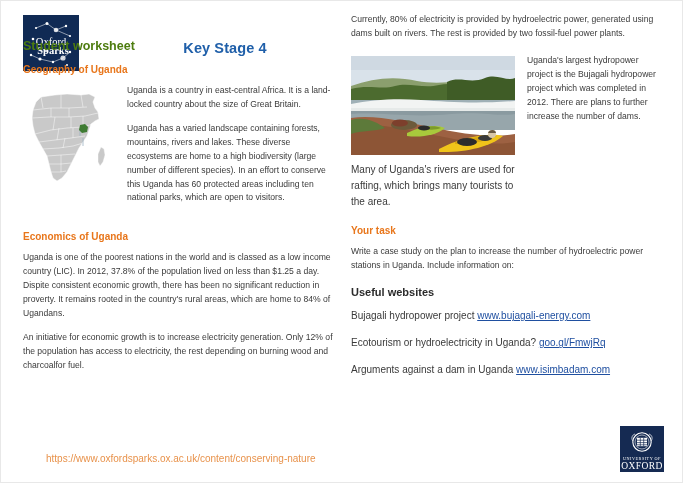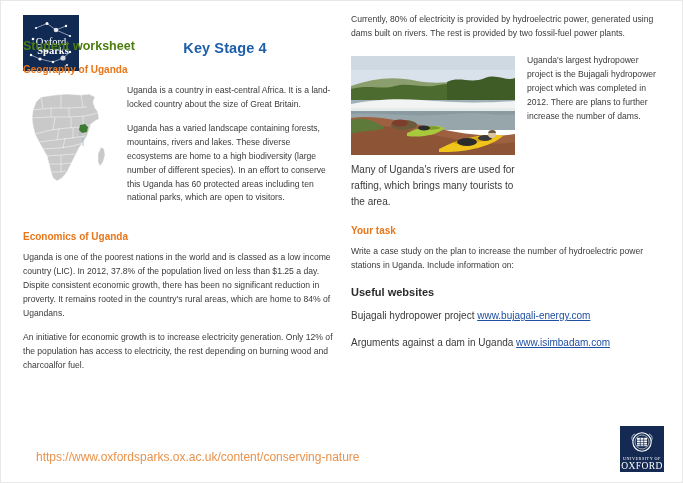--- a/index.html
+++ b/index.html
@@ -156,22 +156,22 @@
     margin: 0 0 11px 0;
   }
   .linkline a {
     color: #1F4FA0;
     text-decoration: underline;
   }
 
   
   .footer-url {
     position: absolute;
-    left: 35px; bottom: 18px;
-    font-size: 12px;
+    left: 45px; bottom: 18px;
+    font-size: 10px;
     color: #E8924B;
   }
   .ox-logo {
     position: absolute;
     right: 18px; bottom: 10px;
     width: 44px; height: 46px;
     background: #152A52;
     overflow: hidden;
   }
   .ox-logo svg { display: block; }
@@ -336,20 +336,23 @@
       <p class="body">Write a case study on the plan to increase the number of hydroelectric power stations in Uganda. Include information on:</p>
     </div>
 
     <div>
       <div class="h-bold">Useful websites</div>
 
       <div class="linkline">
         <span>Bujagali hydropower project </span><a href="#">www.bujagali-energy.com</a>
       </div>
 
+      <div class="linkline">
+        <span>Ecotourism or hydroelectricity in Uganda? </span><a href="#">goo.gl/FmwjRq</a>
+      </div>
 
       <div class="linkline">
         <span>Arguments against a dam in Uganda </span><a href="#">www.isimbadam.com</a>
       </div>
     </div>
   </div>
 
   <div class="footer-url">https://www.oxfordsparks.ox.ac.uk/content/conserving-nature</div>
 
   <div class="ox-logo">

